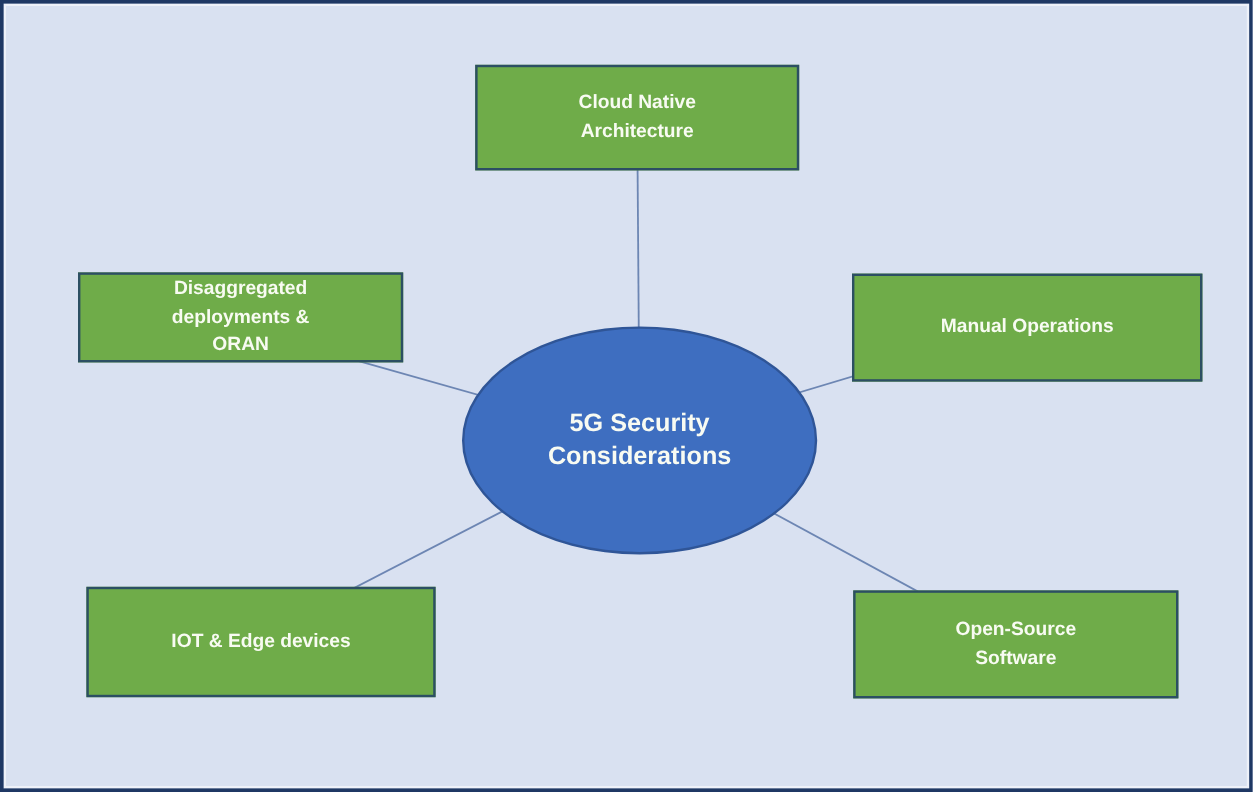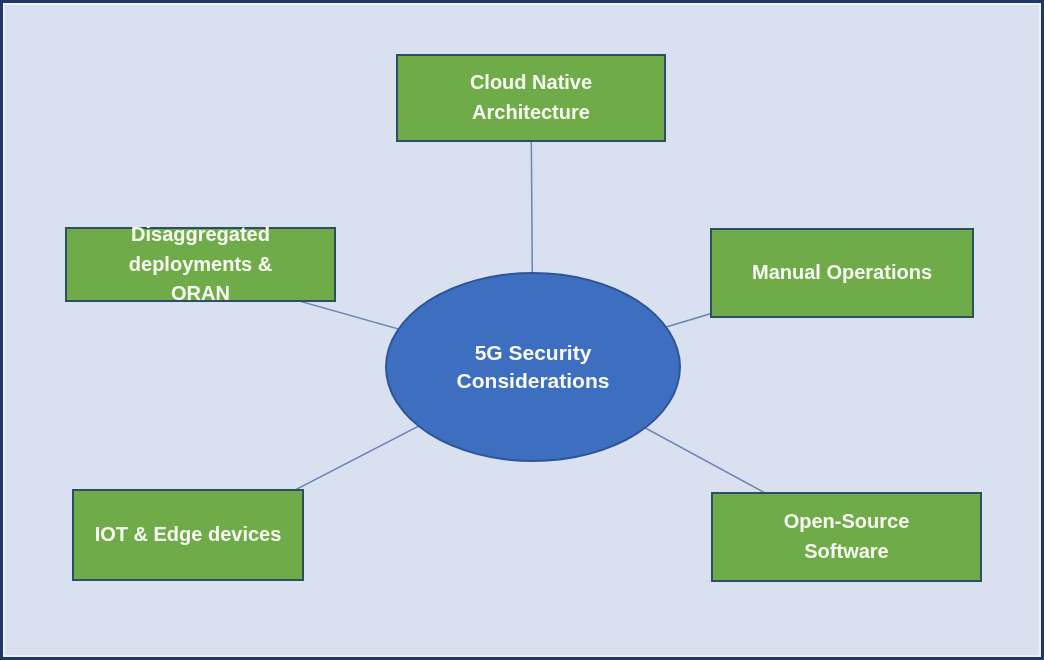--- a/index.html
+++ b/index.html
@@ -34,21 +34,21 @@
     position: absolute;
     box-sizing: border-box;
     background: var(--node-fill, #6FAC49);
     border: 2px solid var(--node-border, #2C4F63);
     color: var(--text, #F8FBF2);
     display: flex;
     align-items: center;
     justify-content: center;
     text-align: center;
     font-weight: bold;
-    font-size: 20px;
+    font-size: 16px;
     line-height: 1.48;
     white-space: pre-line;
   }
   .center-node {
     position: absolute;
     box-sizing: border-box;
     left: 382px;
     top: 269px;
     width: 296px;
     height: 190px;
@@ -60,22 +60,22 @@
     align-items: center;
     justify-content: center;
     text-align: center;
     font-weight: bold;
     font-size: 21px;
     line-height: 1.35;
     white-space: pre-line;
   }
   .node-cloud      { left: 393px; top: 51px;  width: 270px; height: 88px; }
   .node-disagg     { left: 62px;  top: 224px; width: 271px; height: 75px; }
-  .node-manual     { left: 707px; top: 225px; width: 264px; height: 90px; }
-  .node-iot        { left: 69px;  top: 486px; width: 232px; height: 92px; }
+  .node-manual     { left: 707px; top: 225px; width: 292px; height: 90px; }
+  .node-iot        { left: 69px;  top: 486px; width: 291px; height: 92px; }
   .node-opensource { left: 708px; top: 489px; width: 271px; height: 90px; }
 </style>
 </head>
 <body>
 
 <div class="canvas">
 
   <svg class="connectors" viewBox="0 0 1044 660" xmlns="http://www.w3.org/2000/svg">
     <line x1="528" y1="95" x2="530" y2="364"></line>
     <line x1="197" y1="270" x2="530" y2="364"></line>

